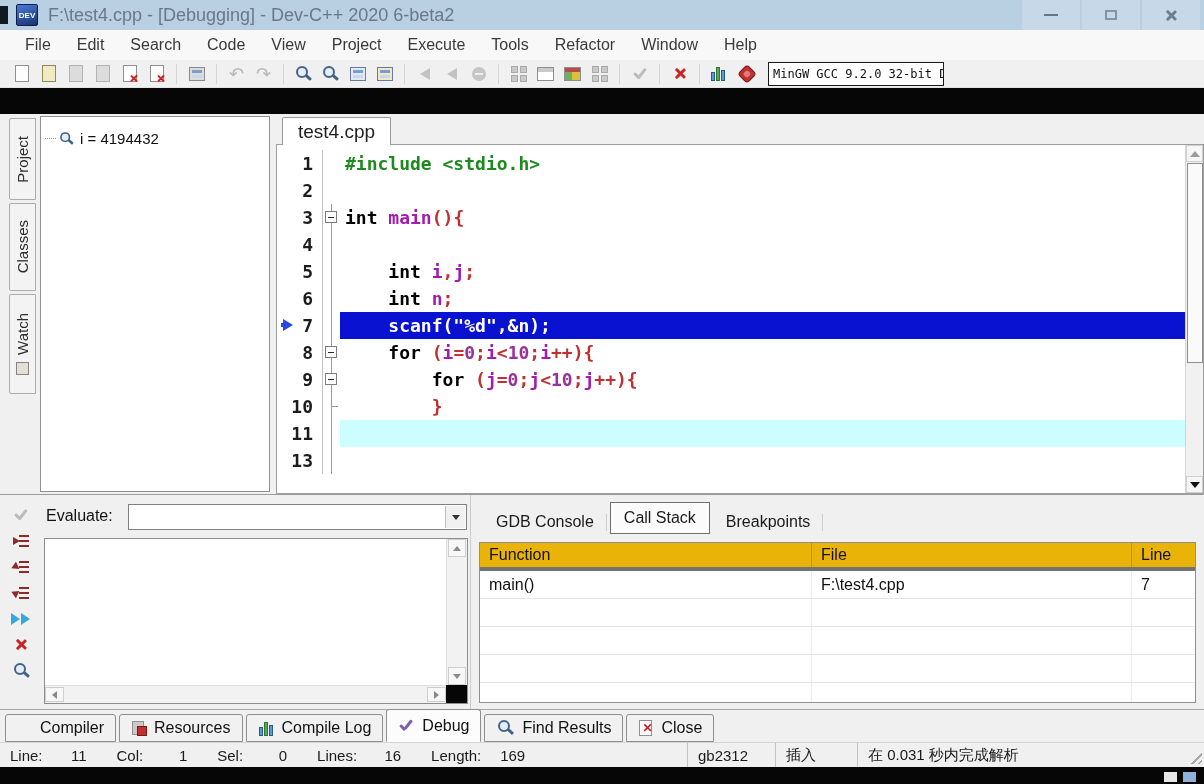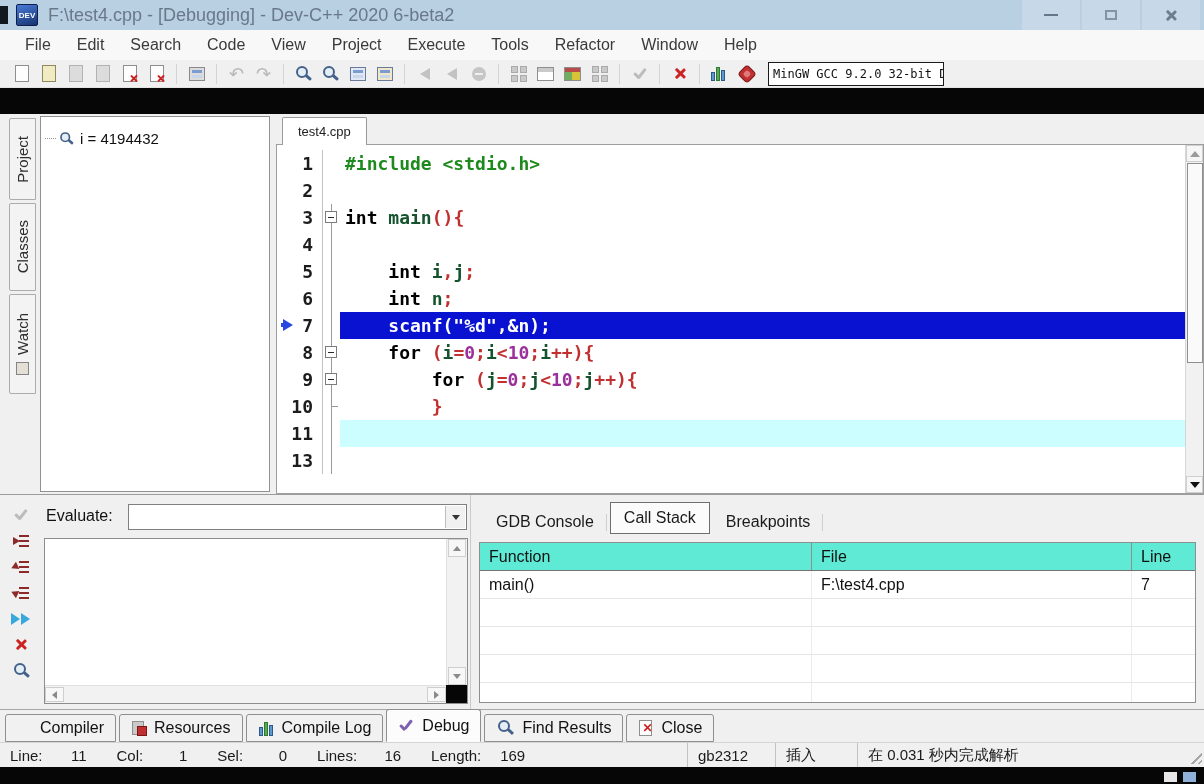--- a/index.html
+++ b/index.html
@@ -89,35 +89,35 @@
   .vtab:nth-child(3){height:100px;}
   .vtxt{writing-mode:vertical-rl;transform:rotate(180deg);font-size:15px;color:#2d2d2d;}
   .wicon{width:13px;height:13px;border:1px solid #848484;background:#e4dfd5;}
   .watch-panel{position:absolute;left:40px;top:2px;width:230px;height:376px;background:#fff;border:1px solid #919191;}
   .watch-item{display:flex;align-items:center;padding:12px 2px 0 4px;font-size:15px;color:#111;}
   .wdot{width:11px;border-top:1px dotted #999;margin-right:1px;}
   .wmag{transform:scale(.85);margin-right:4px;}
 
   .editor-zone{position:absolute;left:276px;top:0;width:928px;height:380px;}
   .ed-tabbar{position:absolute;left:0;top:0;right:0;height:30px;display:flex;align-items:flex-end;padding-left:6px;}
-  .ed-tab{height:28px;padding:12px 15px;background:#fff;border:1px solid #9a9a9a;border-bottom:none;border-radius:2px 2px 0 0;display:flex;align-items:center;font-size:13px;color:#222;margin-bottom:-1px;z-index:2;}
+  .ed-tab{height:28px;padding:12px 15px;background:#fff;border:1px solid #9a9a9a;border-bottom:none;border-radius:2px 2px 0 0;display:flex;align-items:center;font-size:19px;color:#222;margin-bottom:-1px;z-index:2;}
   .ed-body{position:absolute;left:0;top:30px;right:0;bottom:0;background:#fff;border:1px solid #9e9e9e;overflow:hidden;padding-top:5px;}
   .ed-lines{position:absolute;left:0;top:5px;right:18px;}
   .ed-row{display:flex;height:27px;font-family:"DejaVu Sans Mono","Liberation Mono",monospace;font-weight:bold;font-size:18px;}
   .gut{width:46px;flex:none;text-align:right;padding-right:9px;color:#1c1c1c;line-height:27px;border-right:1px solid #c2c2c2;position:relative;}
   .fold{width:17px;flex:none;position:relative;}
   .fold.vline::before{content:'';position:absolute;left:8px;top:0;bottom:0;width:1px;background:#9a9a9a;}
   .fold.tick::after{content:'';position:absolute;left:9px;top:13px;width:6px;height:1px;background:#9a9a9a;}
   .fbox{position:absolute;left:2px;top:7px;width:12px;height:12px;background:#fff;border:1px solid #7c7c7c;z-index:1;}
   .fbox::after{content:'';position:absolute;left:2px;top:4.5px;width:6px;height:1.4px;background:#2a2a2a;}
   .code{flex:1;white-space:pre;line-height:27px;padding-left:5px;color:#111;}
   .hl-exec .code{background:#0a12d2;}
   .hl-exec .code span{color:#fff;}
   .hl-caret .code{background:#ccfeff;}
-  .pp{color:#1d8a1d;} .kw{color:#000;} .sy{color:#c22f2f;} .nu{color:#9b2f9b;} .fm{color:#001a8c;} .pl{color:#14532d;} .sel{color:#fff;}
+  .pp{color:#1d8a1d;} .kw{color:#000;} .sy{color:#c22f2f;} .nu{color:#9b2f9b;} .fm{color:#001a8c;} .pl{color:#a21caf;} .sel{color:#fff;}
   .exec-arrow{position:absolute;left:6px;top:7px;width:0;height:0;border-top:6px solid transparent;border-bottom:6px solid transparent;border-left:10px solid #2a46e0;}
   .exec-arrow::after{content:'';position:absolute;left:-12px;top:-2px;width:4px;height:4px;background:#2a46e0;}
   .vscroll{position:absolute;right:0;top:0;bottom:0;width:18px;background:#f1f1f1;border-left:1px solid #d6d6d6;}
   .vs-up{position:absolute;left:0;right:0;top:0;height:17px;background:#f6f6f6;border:1px solid #cfcfcf;display:flex;align-items:center;justify-content:center;}
   .vs-down{position:absolute;left:0;right:0;bottom:0;height:17px;background:#f6f6f6;border:1px solid #cfcfcf;display:flex;align-items:center;justify-content:center;}
   .vs-thumb{position:absolute;left:0.5px;right:0.5px;top:18px;height:200px;background:#fafafa;border:1px solid #8f8f8f;}
 
   
   .bottom-panel{position:absolute;left:0;top:494px;width:1204px;height:216px;background:#f0f0f0;border-top:1px solid #9b9b9b;border-bottom:1px solid #a8a8a8;}
   .dbg-strip{position:absolute;left:0;top:6px;width:42px;}
@@ -137,21 +137,21 @@
   .m-hscroll{position:absolute;left:0;bottom:0;right:21px;height:18px;background:#f2f2f2;border-top:1px solid #e0e0e0;}
   .m-hbtn{position:absolute;top:1px;bottom:1px;width:19px;background:#f7f7f7;border:1px solid #cfcfcf;display:flex;align-items:center;justify-content:center;}
   .m-corner{position:absolute;right:0;bottom:0;width:21px;height:18px;background:#060606;}
 
   .dbg-right{position:absolute;left:470px;top:0;width:734px;height:214px;border-left:1px solid #cacaca;}
   .dtabs{position:absolute;left:12px;top:9px;display:flex;align-items:flex-end;}
   .dtab{padding:4px 13px 5px 13px;font-size:16px;color:#1a1a1a;position:relative;}
   .dtab:not(.active)::after{content:'';position:absolute;right:0;top:5px;bottom:5px;width:1px;background:#cfcfcf;}
   .dtab.active{border:1px solid #6f6f6f;background:#fbfbfb;padding:6px 13px;margin:0 3px;top:-2px;}
   .cs-table{position:absolute;left:8px;right:8px;top:47px;bottom:6px;background:#fff;border:1px solid #8f8f8f;display:flex;flex-direction:column;font-size:16px;color:#111;overflow:hidden;}
-  .cs-head{display:flex;height:28px;background:#5eead4;border-bottom:1px solid #737373;flex:none;}
+  .cs-head{display:flex;height:28px;background:#eab308;border-bottom:4px solid #737373;flex:none;}
   .cs-head .csc{border-right:1px solid #8f8f8f;display:flex;align-items:center;}
   .cs-row{display:flex;height:28px;border-bottom:1px solid #e6e6e6;flex:none;}
   .cs-row .csc{border-right:1px solid #ececec;display:flex;align-items:center;}
   .csc{padding:0 9px;}
   .csc.c0{width:332px;flex:none;}
   .csc.c1{width:320px;flex:none;}
   .csc.c2{flex:1;}
   .csc:last-child{border-right:none!important;}
 
   

